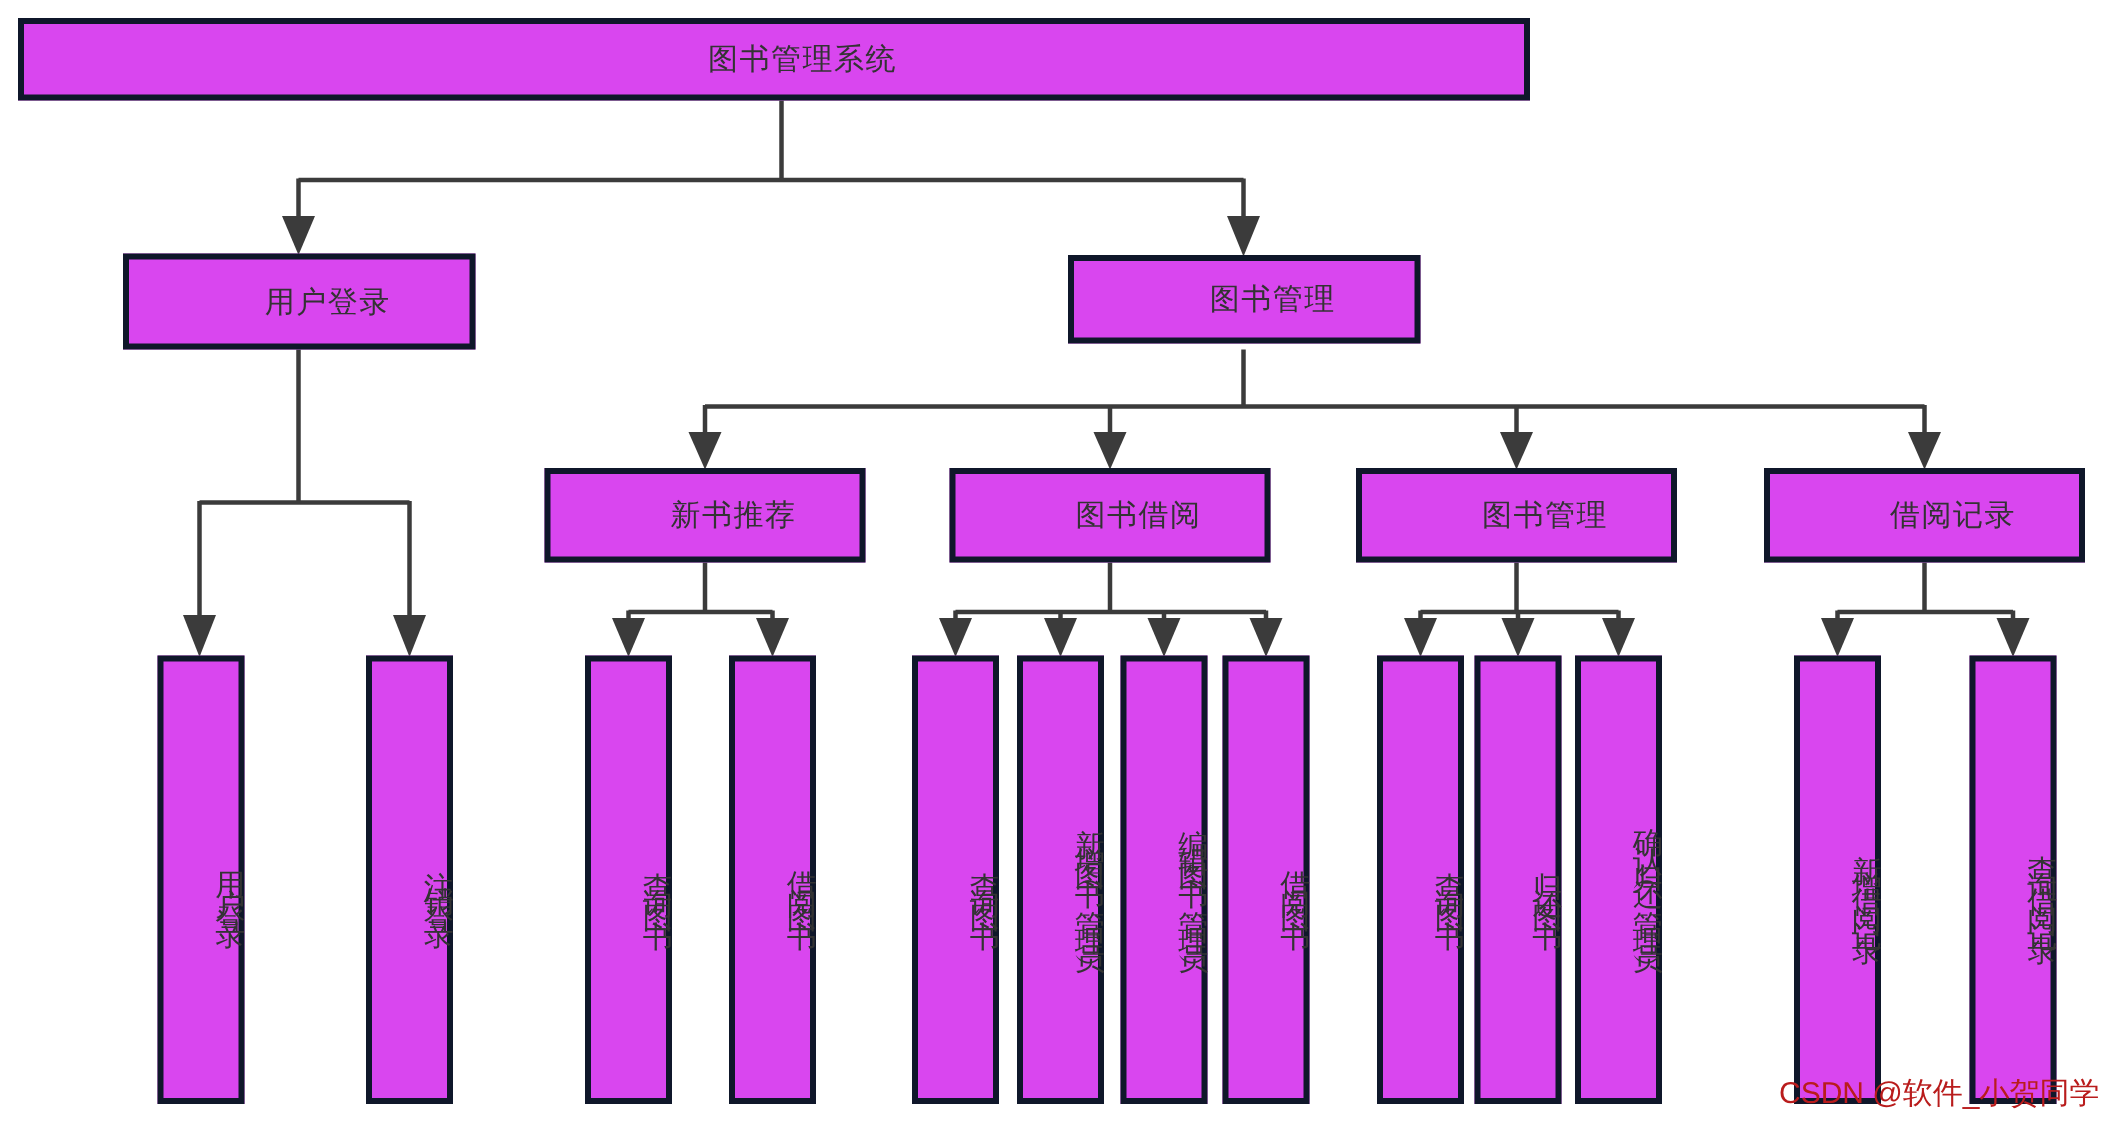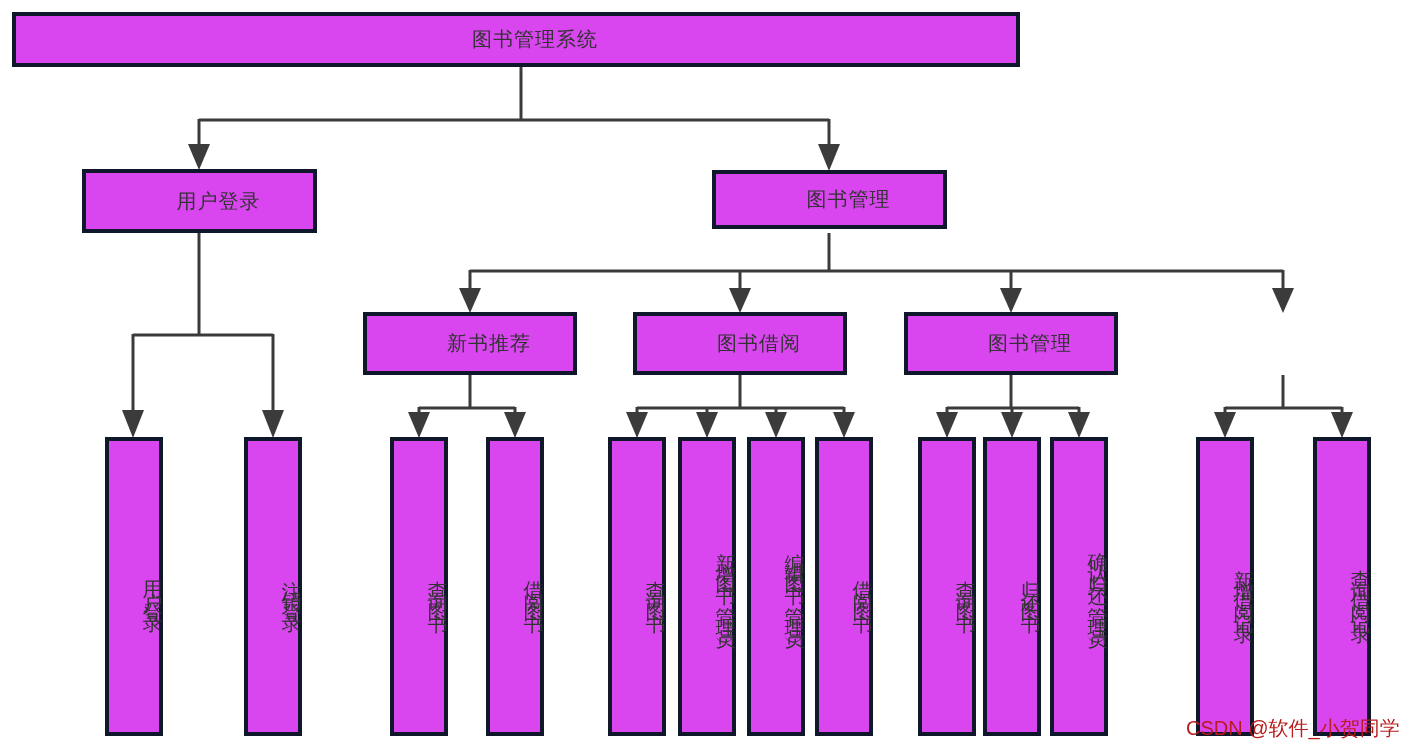--- a/index.html
+++ b/index.html
@@ -172,20 +172,23 @@
 
   <div class="box n-newb">
     <span>新书推荐</span>
   </div>
   <div class="box n-borrow">
     <span>图书借阅</span>
   </div>
   <div class="box n-cur">
     <span>图书管理</span>
   </div>
+  <div class="box n-rec">
+    <span>借阅记录</span>
+  </div>
 
   <div class="box leaf l1">
     <span class="vtext">用户登录</span>
   </div>
   <div class="box leaf l2">
     <span class="vtext">注销登录</span>
   </div>
   <div class="box leaf l3">
     <span class="vtext">查询图书</span>
   </div>

